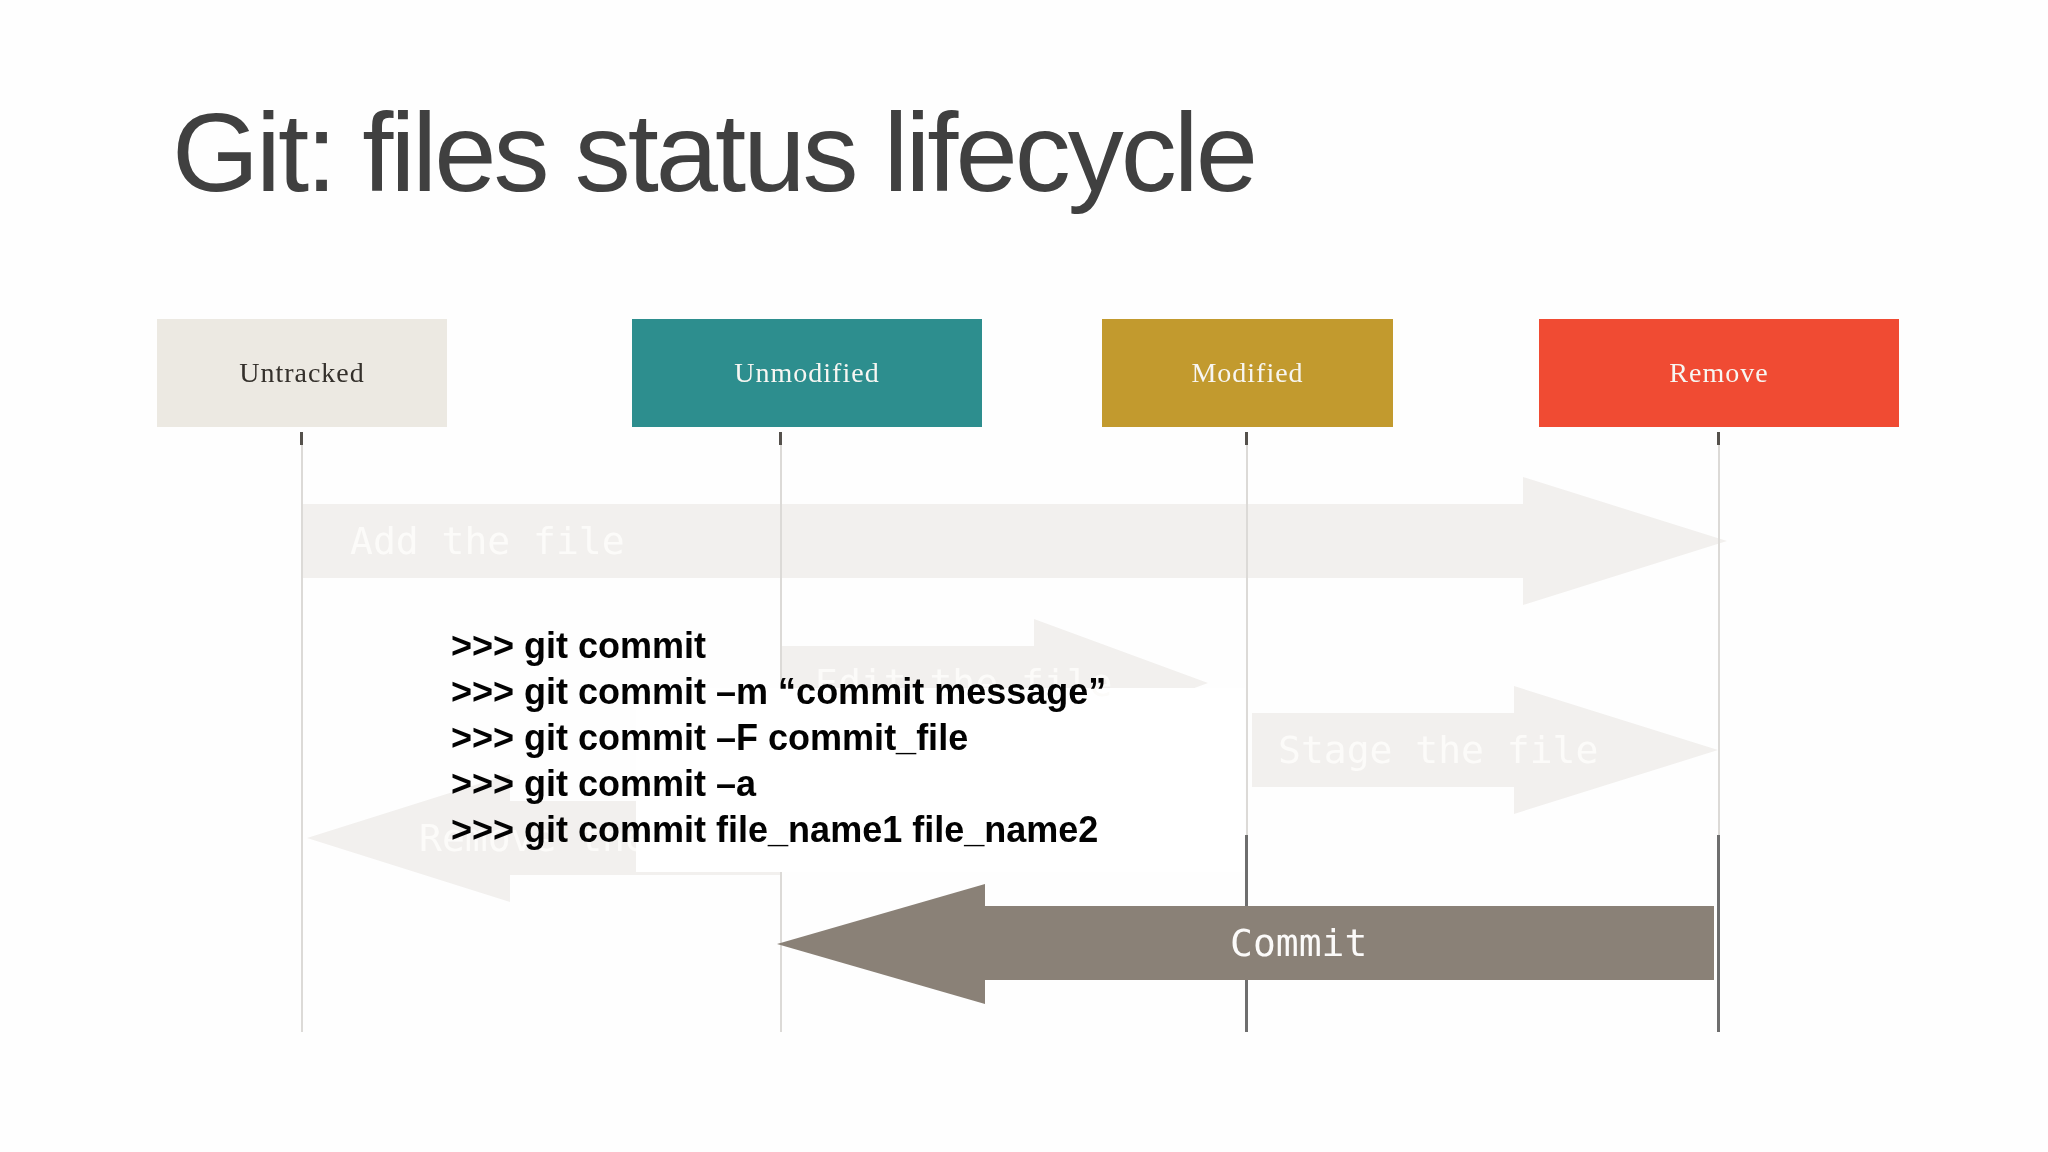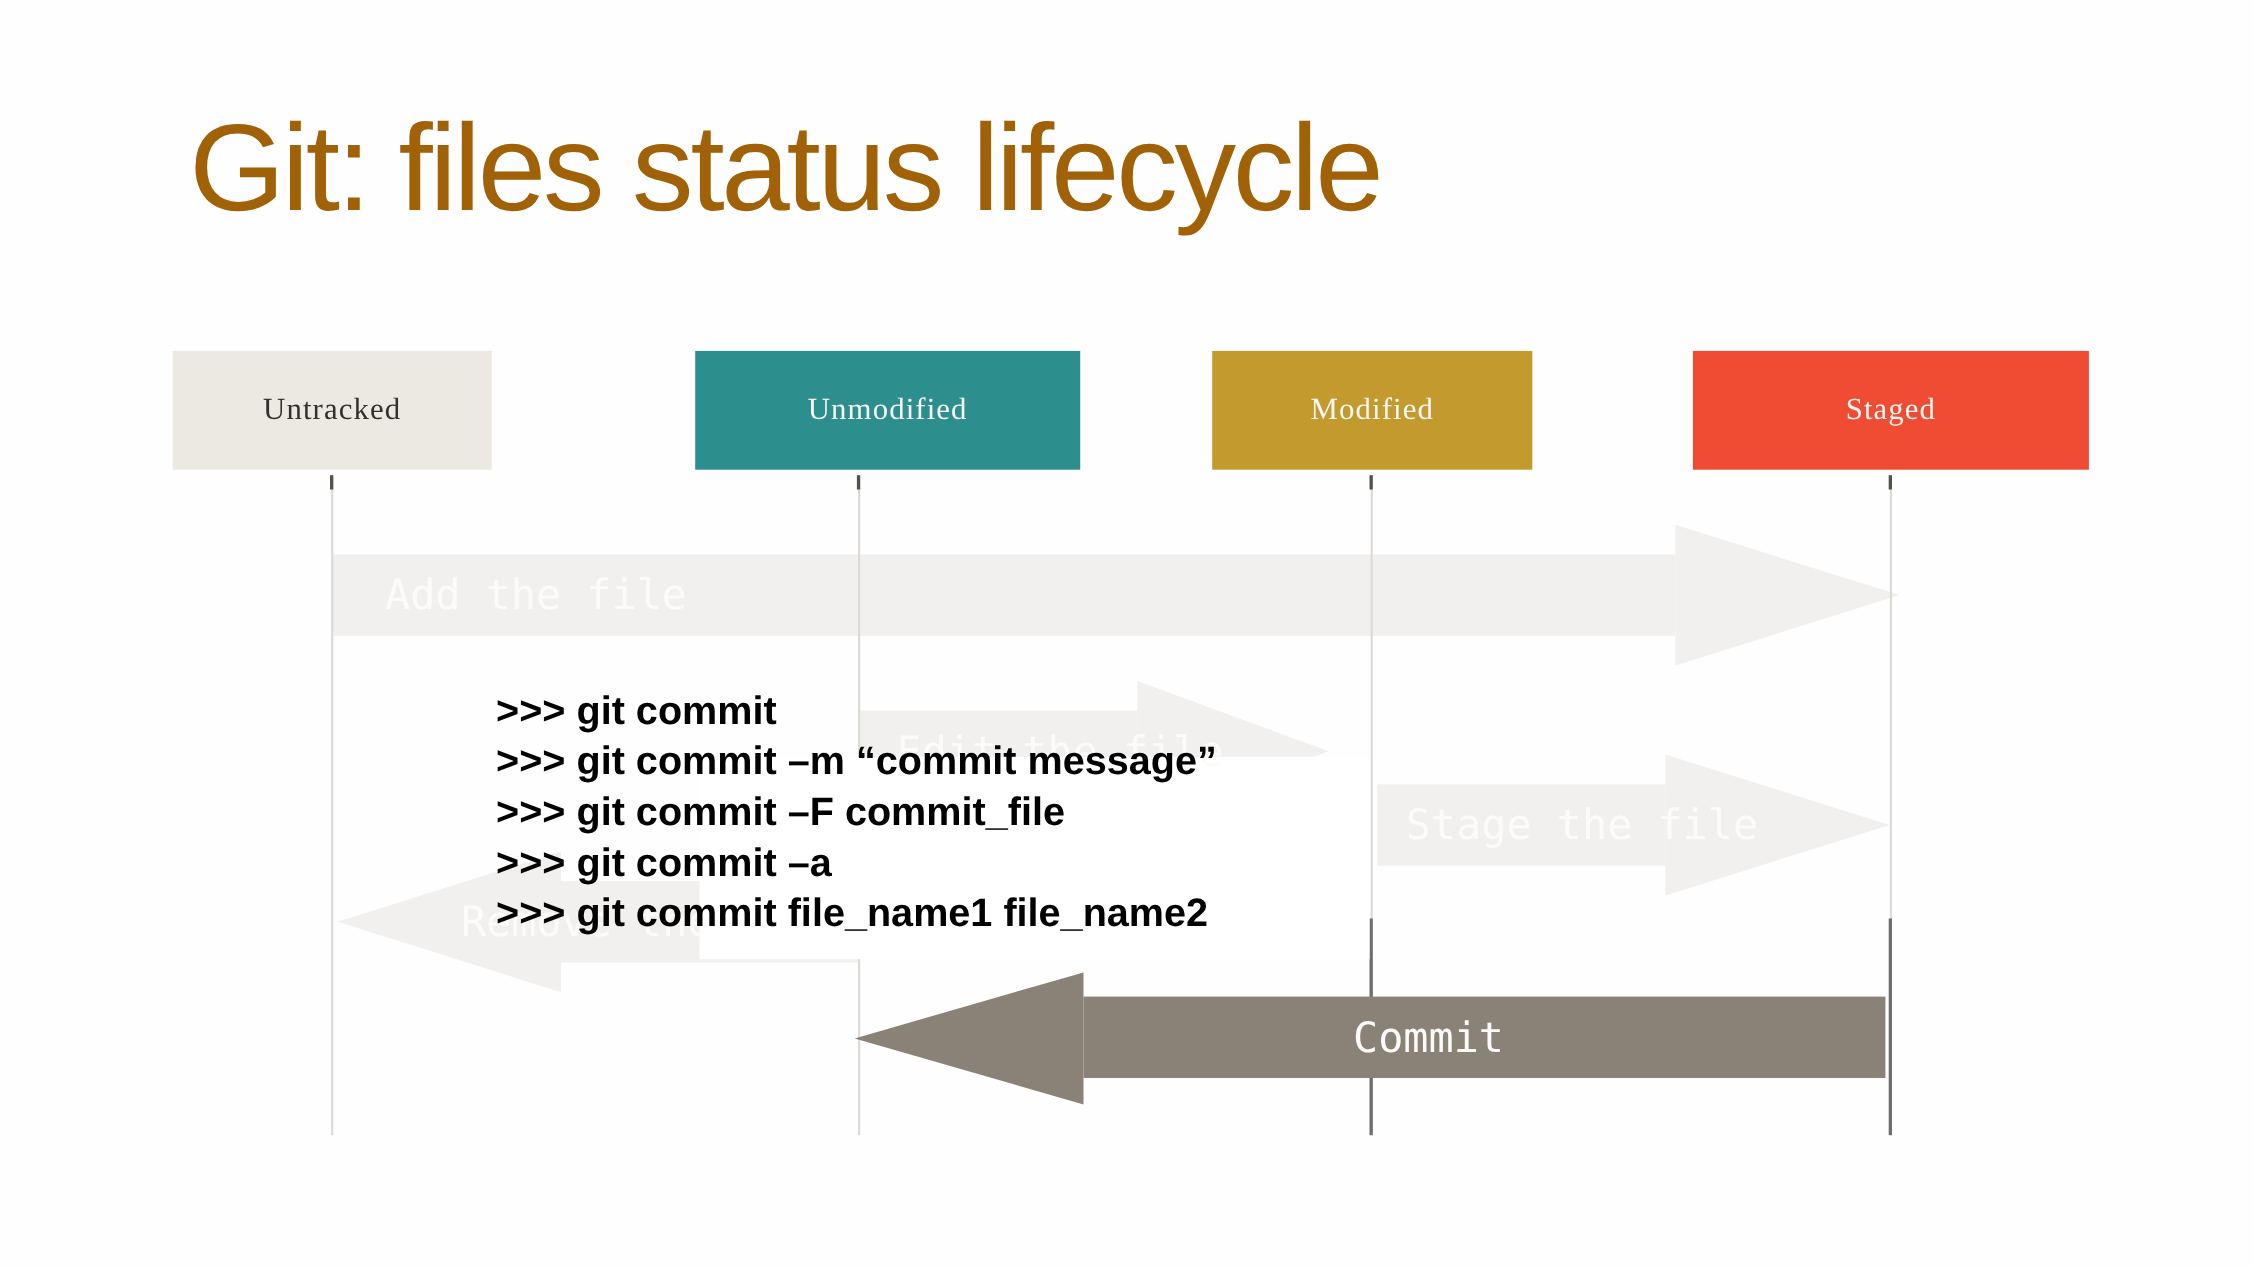--- a/index.html
+++ b/index.html
@@ -2,21 +2,21 @@
 <html><head>
 <meta charset="utf-8">
 <style>
   html,body{margin:0;padding:0;background:#ffffff;}
   .canvas{
     position:relative;width:2048px;height:1152px;overflow:hidden;
     background:#fefefe;font-family:"Liberation Sans",sans-serif;
   }
   .title{
     position:absolute;left:172px;top:88px;margin:0;
-    font-size:112px;font-weight:300;letter-spacing:-3px;color:#a16207;
+    font-size:112px;font-weight:300;letter-spacing:-3px;color:#404040;
     font-family:"Liberation Sans","DejaVu Sans",sans-serif;white-space:nowrap;
   }
   .state-box{
     position:absolute;top:319px;height:108px;
     display:flex;align-items:center;justify-content:center;
     font-family:Liberation Serif, serif;
     font-size:28px;letter-spacing:1px;white-space:nowrap;z-index:3;
   }
   .box-untracked {left:157px;width:290px;background:#ece9e2;color:#34302b;}
   .box-unmodified{left:632px;width:350px;background:#2d8e8e;color:#f7f6f2;}
@@ -93,21 +93,21 @@
 
   <div class="cmdbox"></div>
 
   <div class="commit-body"></div>
   <div class="commit-head"></div>
   <div class="commit-label">Commit</div>
 
   <div class="state-box box-untracked">Untracked</div>
   <div class="state-box box-unmodified">Unmodified</div>
   <div class="state-box box-modified">Modified</div>
-  <div class="state-box box-staged">Staged</div>
+  <div class="state-box box-staged">Remove</div>
 
   <div class="commands">
     <div>&gt;&gt;&gt; git commit</div>
     <div>&gt;&gt;&gt; git commit –m “commit message”</div>
     <div>&gt;&gt;&gt; git commit –F commit_file</div>
     <div>&gt;&gt;&gt; git commit –a</div>
     <div>&gt;&gt;&gt; git commit file_name1 file_name2</div>
   </div>
 
 </div>

